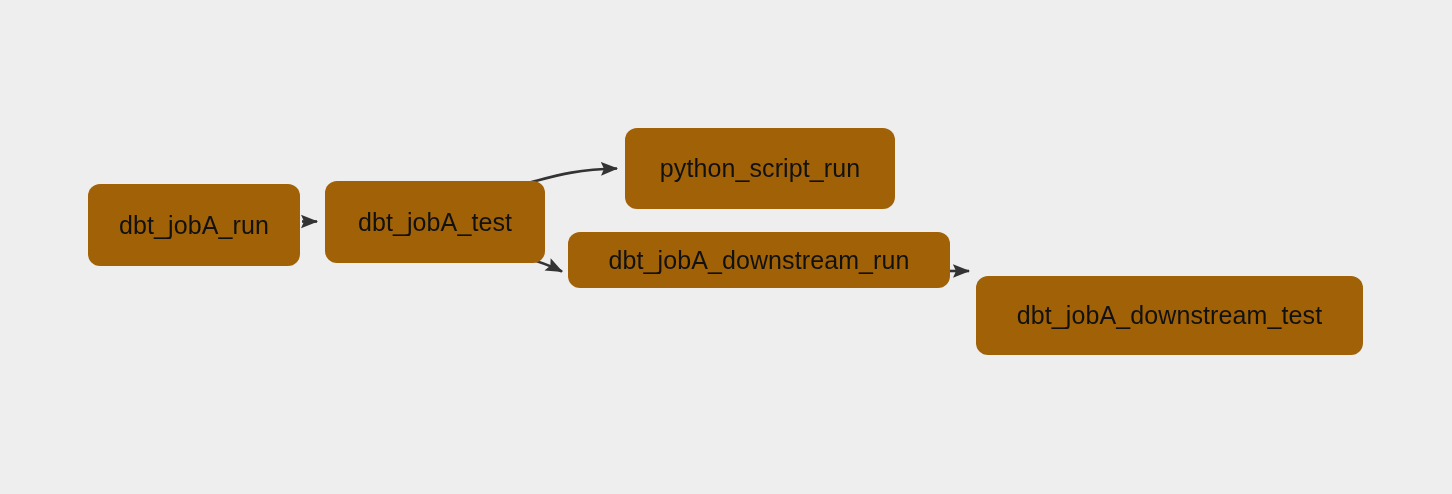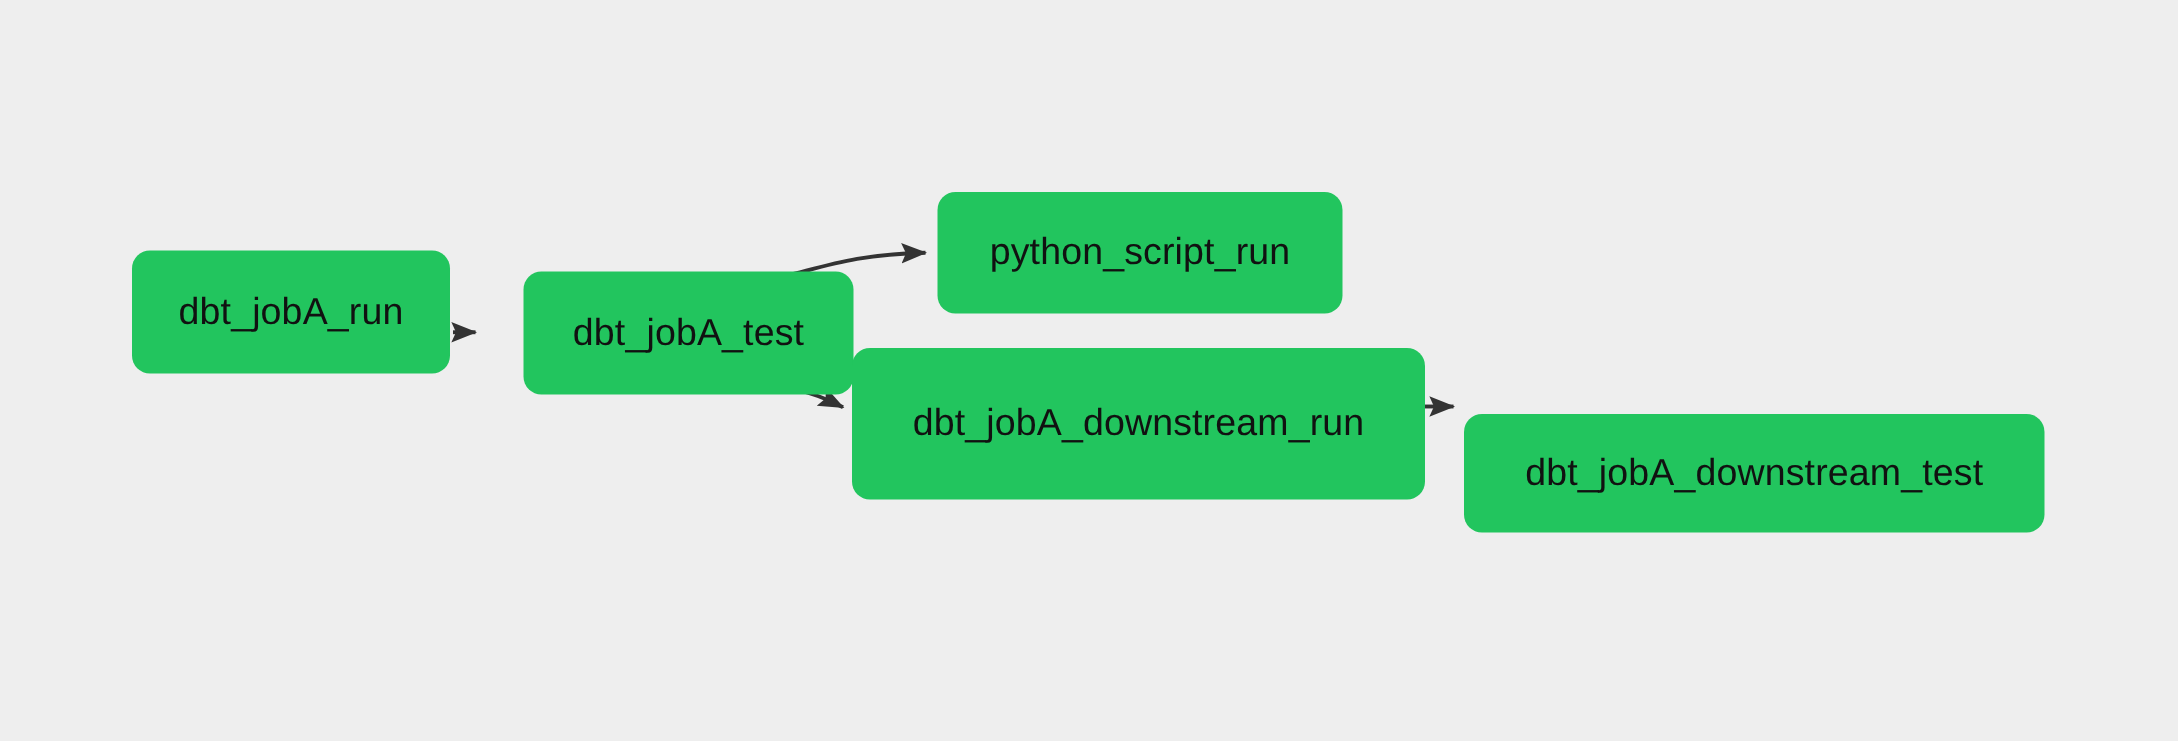--- a/index.html
+++ b/index.html
@@ -22,21 +22,21 @@
   #edge-layer {
     position: absolute;
     left: 0;
     top: 0;
     width: 1452px;
     height: 494px;
     pointer-events: none;
   }
   .node {
     position: absolute;
-    background: #22c55e;
+    background: #a16207;
     border-radius: 12px;
     display: flex;
     align-items: center;
     justify-content: center;
     box-sizing: border-box;
     color: #111111;
     font-size: 25px;
     font-weight: 400;
     line-height: 1;
     letter-spacing: 0.1px;
@@ -60,33 +60,33 @@
 
     <path d="M 302 221.5 L 317 221.5" fill="none" stroke="#333333" stroke-width="2.6" marker-end="url(#arrowhead)"></path>
 
     <path d="M 524 184 C 552 177, 572 169.5, 617 168.5" fill="none" stroke="#333333" stroke-width="2.6" marker-end="url(#arrowhead)"></path>
 
     <path d="M 524 258 C 541 261.5, 551 266, 562 271.5" fill="none" stroke="#333333" stroke-width="2.6" marker-end="url(#arrowhead)"></path>
 
     <path d="M 949 271 L 969 271" fill="none" stroke="#333333" stroke-width="2.6" marker-end="url(#arrowhead)"></path>
   </svg>
 
-  <div class="node" style="left:88px; top:167px; width:212px; height:82px;">
+  <div class="node" style="left:88px; top:184px; width:212px; height:82px;">
     <span class="node-label">dbt_jobA_run</span>
   </div>
 
-  <div class="node" style="left:325px; top:181px; width:220px; height:82px;margin-left:24px;">
+  <div class="node" style="left:325px; top:181px; width:220px; height:82px;">
     <span class="node-label">dbt_jobA_test</span>
   </div>
 
   <div class="node" style="left:625px; top:128px; width:270px; height:81px;">
     <span class="node-label">python_script_run</span>
   </div>
 
-  <div class="node" style="left:568px; top:232px; width:382px; height:101px;">
+  <div class="node" style="left:568px; top:232px; width:382px; height:56px;">
     <span class="node-label">dbt_jobA_downstream_run</span>
   </div>
 
   <div class="node" style="left:976px; top:232px; width:387px; height:79px;margin-top:44px;">
     <span class="node-label">dbt_jobA_downstream_test</span>
   </div>
 
 </div>
 
 </body></html>

